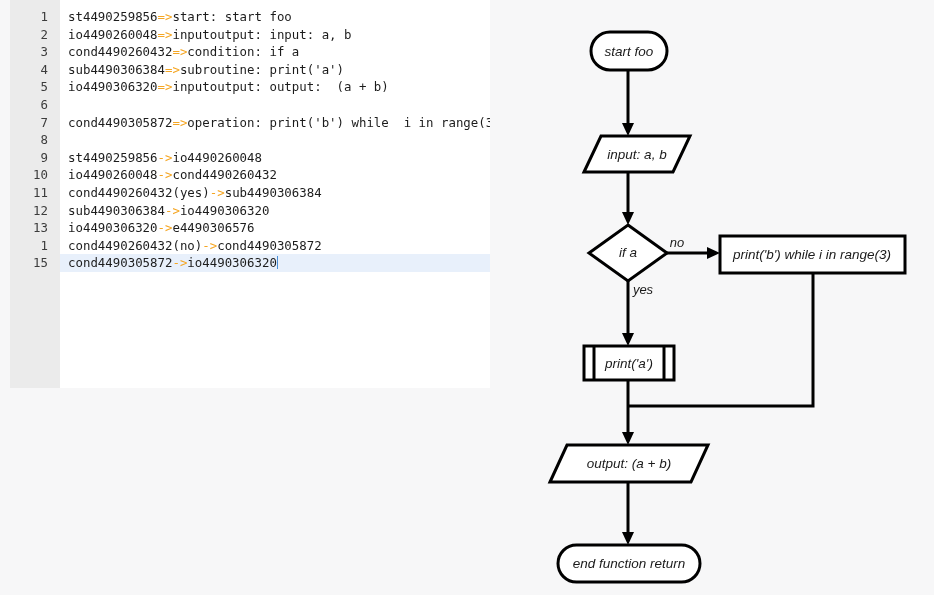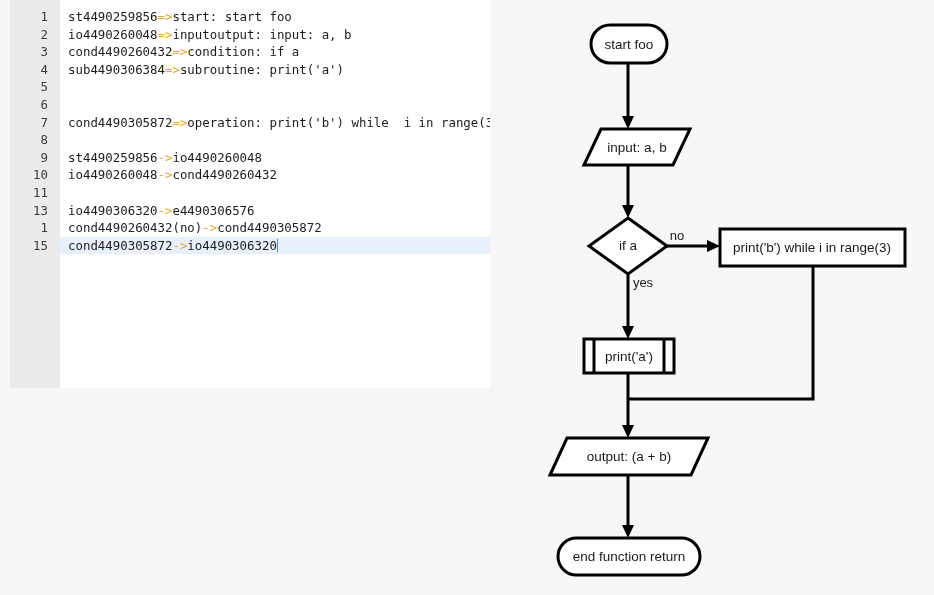--- a/index.html
+++ b/index.html
@@ -81,23 +81,24 @@
     height: 13px;
     background: #4a90d9;
     vertical-align: -2px;
     margin-left: 0px;
   }
 
   
   #flow-pane {
     position: absolute;
     left: 490px;
-    top: 5px;
+    top: 12px;
     width: 444px;
     height: 418px;
+    font-style: italic;
   }
   #flow-svg { display: block; }
   .fc-shape {
     fill: #ffffff;
     stroke: #000000;
     stroke-width: 3;
   }
   .fc-line {
     stroke: #000000;
     stroke-width: 3;
@@ -121,27 +122,28 @@
 </head>
 <body>
 
 <div id="editor-pane">
   <div id="editor-gutter-bg"></div>
   <div id="code-lines">
       <div class="code-line"><span class="ln-num">1</span><span class="ln-text-wrap"><span class="ln-text">st4490259856<span class="tok-arrow">=&gt;</span>start: start foo</span></span></div>
       <div class="code-line"><span class="ln-num">2</span><span class="ln-text-wrap"><span class="ln-text">io4490260048<span class="tok-arrow">=&gt;</span>inputoutput: input: a, b</span></span></div>
       <div class="code-line"><span class="ln-num">3</span><span class="ln-text-wrap"><span class="ln-text">cond4490260432<span class="tok-arrow">=&gt;</span>condition: if a</span></span></div>
       <div class="code-line"><span class="ln-num">4</span><span class="ln-text-wrap"><span class="ln-text">sub4490306384<span class="tok-arrow">=&gt;</span>subroutine: print('a')</span></span></div>
-      <div class="code-line"><span class="ln-num">5</span></div>
+      <div class="code-line"><span class="ln-num">5</span><span class="ln-text-wrap"><span class="ln-text">io4490306320<span class="tok-arrow">=&gt;</span>inputoutput: output:  (a + b)</span></span></div>
       <div class="code-line"><span class="ln-num">6</span></div>
       <div class="code-line"><span class="ln-num">7</span><span class="ln-text-wrap"><span class="ln-text">cond4490305872<span class="tok-arrow">=&gt;</span>operation: print('b') while  i in range(3)</span></span></div>
       <div class="code-line"><span class="ln-num">8</span><span class="ln-text-wrap"><span class="ln-text"></span></span></div>
       <div class="code-line"><span class="ln-num">9</span><span class="ln-text-wrap"><span class="ln-text">st4490259856<span class="tok-arrow">-&gt;</span>io4490260048</span></span></div>
       <div class="code-line"><span class="ln-num">10</span><span class="ln-text-wrap"><span class="ln-text">io4490260048<span class="tok-arrow">-&gt;</span>cond4490260432</span></span></div>
-      <div class="code-line"><span class="ln-num">11</span></div>
+      <div class="code-line"><span class="ln-num">11</span><span class="ln-text-wrap"><span class="ln-text">cond4490260432(yes)<span class="tok-arrow">-&gt;</span>sub4490306384</span></span></div>
+      <div class="code-line"><span class="ln-num">12</span><span class="ln-text-wrap"><span class="ln-text">sub4490306384<span class="tok-arrow">-&gt;</span>io4490306320</span></span></div>
       <div class="code-line"><span class="ln-num">13</span><span class="ln-text-wrap"><span class="ln-text">io4490306320<span class="tok-arrow">-&gt;</span>e4490306576</span></span></div>
       <div class="code-line"><span class="ln-num">1</span><span class="ln-text-wrap"><span class="ln-text">cond4490260432(no)<span class="tok-arrow">-&gt;</span>cond4490305872</span></span></div>
       <div class="code-line is-active"><span class="ln-num">15</span><span class="ln-text-wrap"><span class="ln-text">cond4490305872<span class="tok-arrow">-&gt;</span>io4490306320<span class="caret"></span></span></span></div>
     </div>
 </div>
 
 <div id="flow-pane">
   <svg id="flow-svg" width="444" height="595" viewBox="0 0 444 595">
 
     <g>

